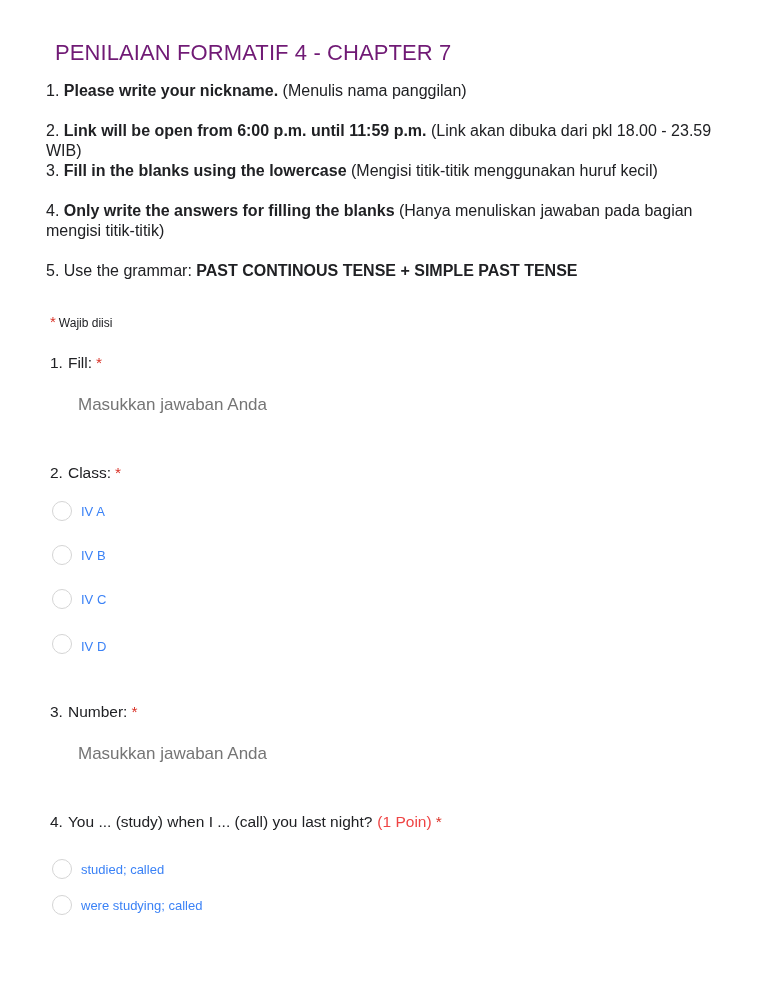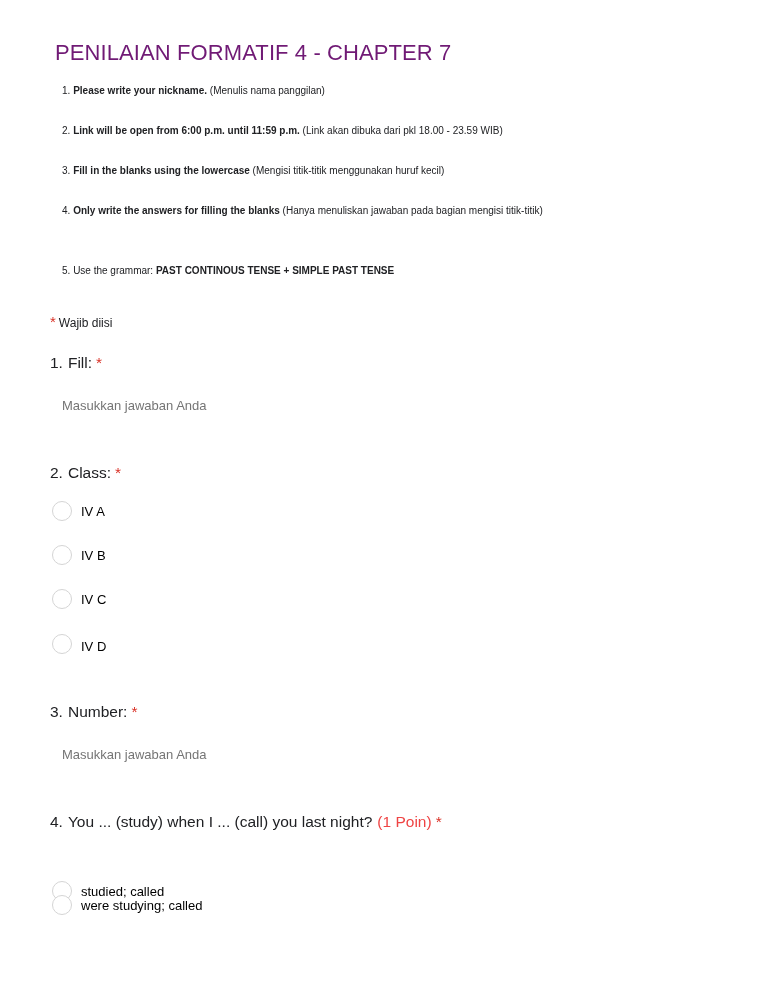--- a/index.html
+++ b/index.html
@@ -1,30 +1,30 @@
 <!DOCTYPE html>
 <html><head>
 <meta charset="utf-8">
 <style>
   * { box-sizing: border-box; margin: 0; padding: 0; }
   html, body { width: 768px; height: 994px; background: #ffffff; overflow: hidden; }
   body { font-family: "Liberation Sans", "DejaVu Sans", sans-serif; color: #202124; position: relative; }
   .title { position: absolute; left: 55px; top: 40px; font-size: 22px; color: #701a75; font-weight: 400; letter-spacing: 0.1px; }
-  .desc { position: absolute; left: 62px; width: 670px; font-size: 10px; color: #202124; line-height: 20px; }
+  .desc { position: absolute; left: 46px; width: 670px; font-size: 16px; color: #202124; line-height: 20px; }
   .desc b { font-weight: 700; }
   .req-note { position: absolute; left: 50px; top: 313px; font-size: 12px; color: #202124; }
   .req-note .star { color: #d93025; font-size: 15px; margin-right: 3px; }
   .q-title { position: absolute; left: 50px; font-size: 15.5px; color: #202124; }
   .q-title .num { margin-right: 5px; }
   .q-title .star { color: #d93025; margin-left: 4px; }
   .q-title .points { color: #ef4444; margin-left: 5px; }
-  .text-input { position: absolute; left: 62px; font-size: 13px; color: #8b5cf6; border: none; background: transparent; width: 400px; height: 22px; outline: none; font-family: "Liberation Sans", sans-serif; }
+  .text-input { position: absolute; left: 78px; font-size: 17px; color: #8b5cf6; border: none; background: transparent; width: 400px; height: 22px; outline: none; font-family: "Liberation Sans", sans-serif; }
   .option { position: absolute; left: 52px; display: flex; align-items: center; height: 22px; cursor: pointer; }
   .radio { width: 20px; height: 20px; border: 1.5px solid #d5d5d5; border-radius: 50%; background: #fff; margin-right: 9px; }
-  .opt-label { font-size: 13px; color: #000000; }
+  .opt-label { font-size: 13px; color: #3b82f6; }
 </style>
 </head>
 <body>
 
 <div class="title">PENILAIAN FORMATIF 4 - CHAPTER 7</div>
 
 <div class="desc" style="top:81px;">
   <span>1. </span><b>Please write your nickname.</b><span> (Menulis nama panggilan)</span>
 </div>
 <div class="desc" style="top:121px;">
@@ -70,20 +70,20 @@
 </div>
 
 <div class="q-title" style="top:703px;">
   <span class="num">3.</span><span>Number:</span><span class="star">*</span>
 </div>
 <input class="text-input" style="top: 743px;" type="text" placeholder="Masukkan jawaban Anda">
 
 <div class="q-title" style="top:813px;">
   <span class="num">4.</span><span>You ... (study) when I ... (call) you last night?</span><span class="points">(1 Poin)</span><span class="star">*</span>
 </div>
-<div class="option" style="top:880px;align-items:center;">
+<div class="option" style="top:858px;align-items:center;">
   <span class="radio"></span>
     <span class="opt-label">studied; called</span>
 </div>
 <div class="option" style="top:894px;">
   <span class="radio"></span>
     <span class="opt-label">were studying; called</span>
 </div>
 
 </body></html>

